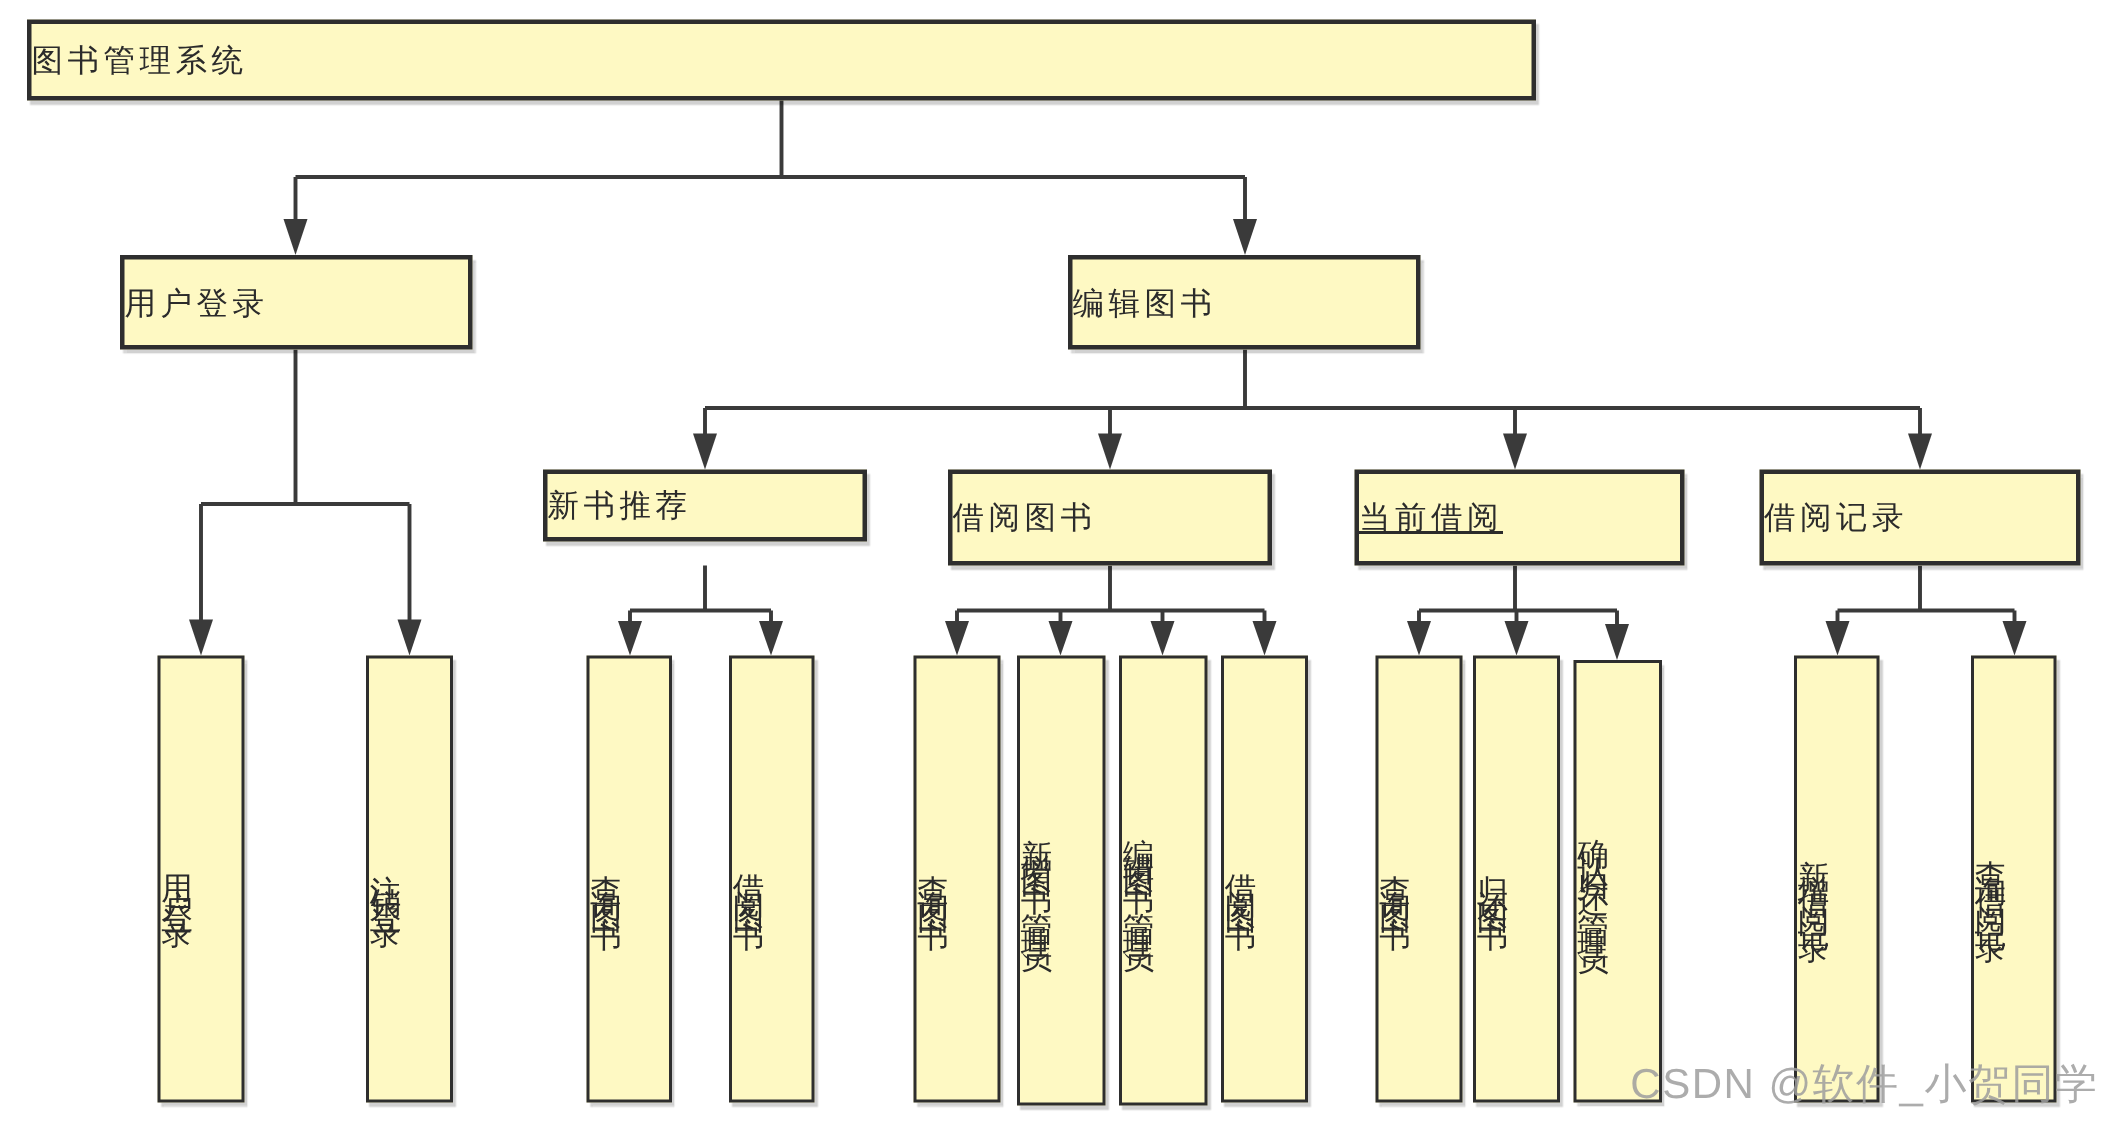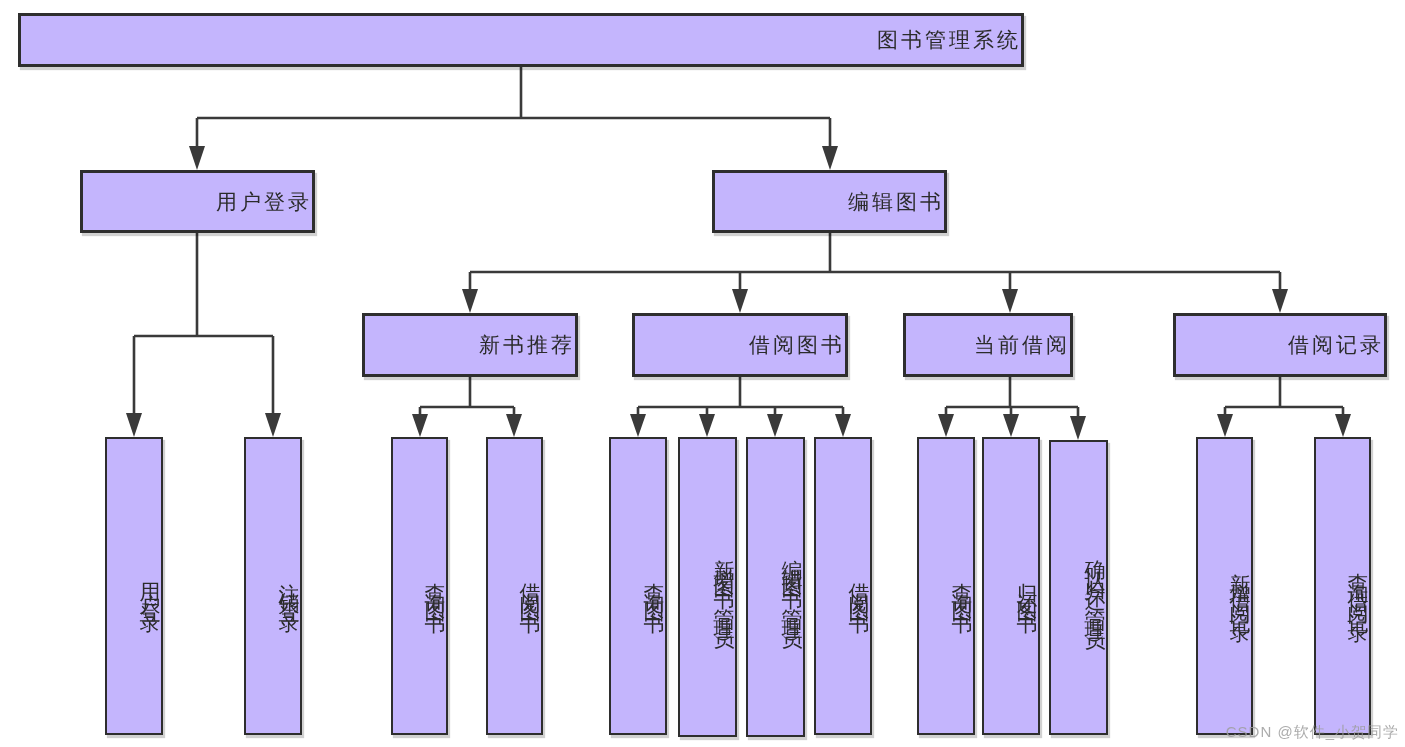--- a/index.html
+++ b/index.html
@@ -25,26 +25,26 @@
     stroke-width: 2.6;
     fill: none;
   }
   svg.connectors polygon {
     fill: #3a3a3a;
     stroke: none;
   }
 
   .node {
     position: absolute;
-    background: #c4b5fd;
+    background: #fef9c3;
     border: 3px solid #2e2e2e;
     box-shadow: 2px 3px 1px rgba(0,0,0,0.18);
     display: flex;
     align-items: center;
-    justify-content: flex-end;
+    justify-content: flex-start;
     color: #2b2b2b;
   }
   .node.leaf { border-width: 2.5px; }
 
   .node.h .lbl {
     font-size: 21px;
     letter-spacing: 3px;
     white-space: nowrap;
   }
   .node.v .lbl {
@@ -53,21 +53,21 @@
     font-size: 21px;
     line-height: 1;
     letter-spacing: 10px;
     white-space: nowrap;
   }
 
   .watermark {
     position: absolute;
     right: 6px;
     bottom: 5px;
-    font-size: 15px;
+    font-size: 28px;
     letter-spacing: 1px;
     color: rgba(158,158,158,0.85);
     white-space: nowrap;
     z-index: 5;
   }
 </style>
 </head>
 <body>
 
 <div class="canvas">
@@ -126,27 +126,27 @@
     <span class="lbl">图书管理系统</span>
   </div>
 
   <div class="node h" style="left:80px; top:170px; width:235px; height:63px;">
     <span class="lbl">用户登录</span>
   </div>
   <div class="node h" style="left:712px; top:170px; width:235px; height:63px;">
     <span class="lbl">编辑图书</span>
   </div>
 
-  <div class="node h" style="left:362px; top:313px; width:216px; height:64px;">
+  <div class="node h" style="left:362px; top:313px; width:216px; height:48px;">
     <span class="lbl">新书推荐</span>
   </div>
   <div class="node h" style="left:632px; top:313px; width:216px; height:64px;">
     <span class="lbl">借阅图书</span>
   </div>
-  <div class="node h" style="left:903px; top:313px; width:170px; height:64px;">
+  <div class="node h" style="left:903px; top:313px; width:220px; height:64px;text-decoration:underline;">
     <span class="lbl">当前借阅</span>
   </div>
   <div class="node h" style="left:1173px; top:313px; width:214px; height:64px;">
     <span class="lbl">借阅记录</span>
   </div>
 
   <div class="node v leaf" style="left:105px; top:437px; width:58px; height:298px;">
     <span class="lbl">用户登录</span>
   </div>
   <div class="node v leaf" style="left:244px; top:437px; width:58px; height:298px;">

